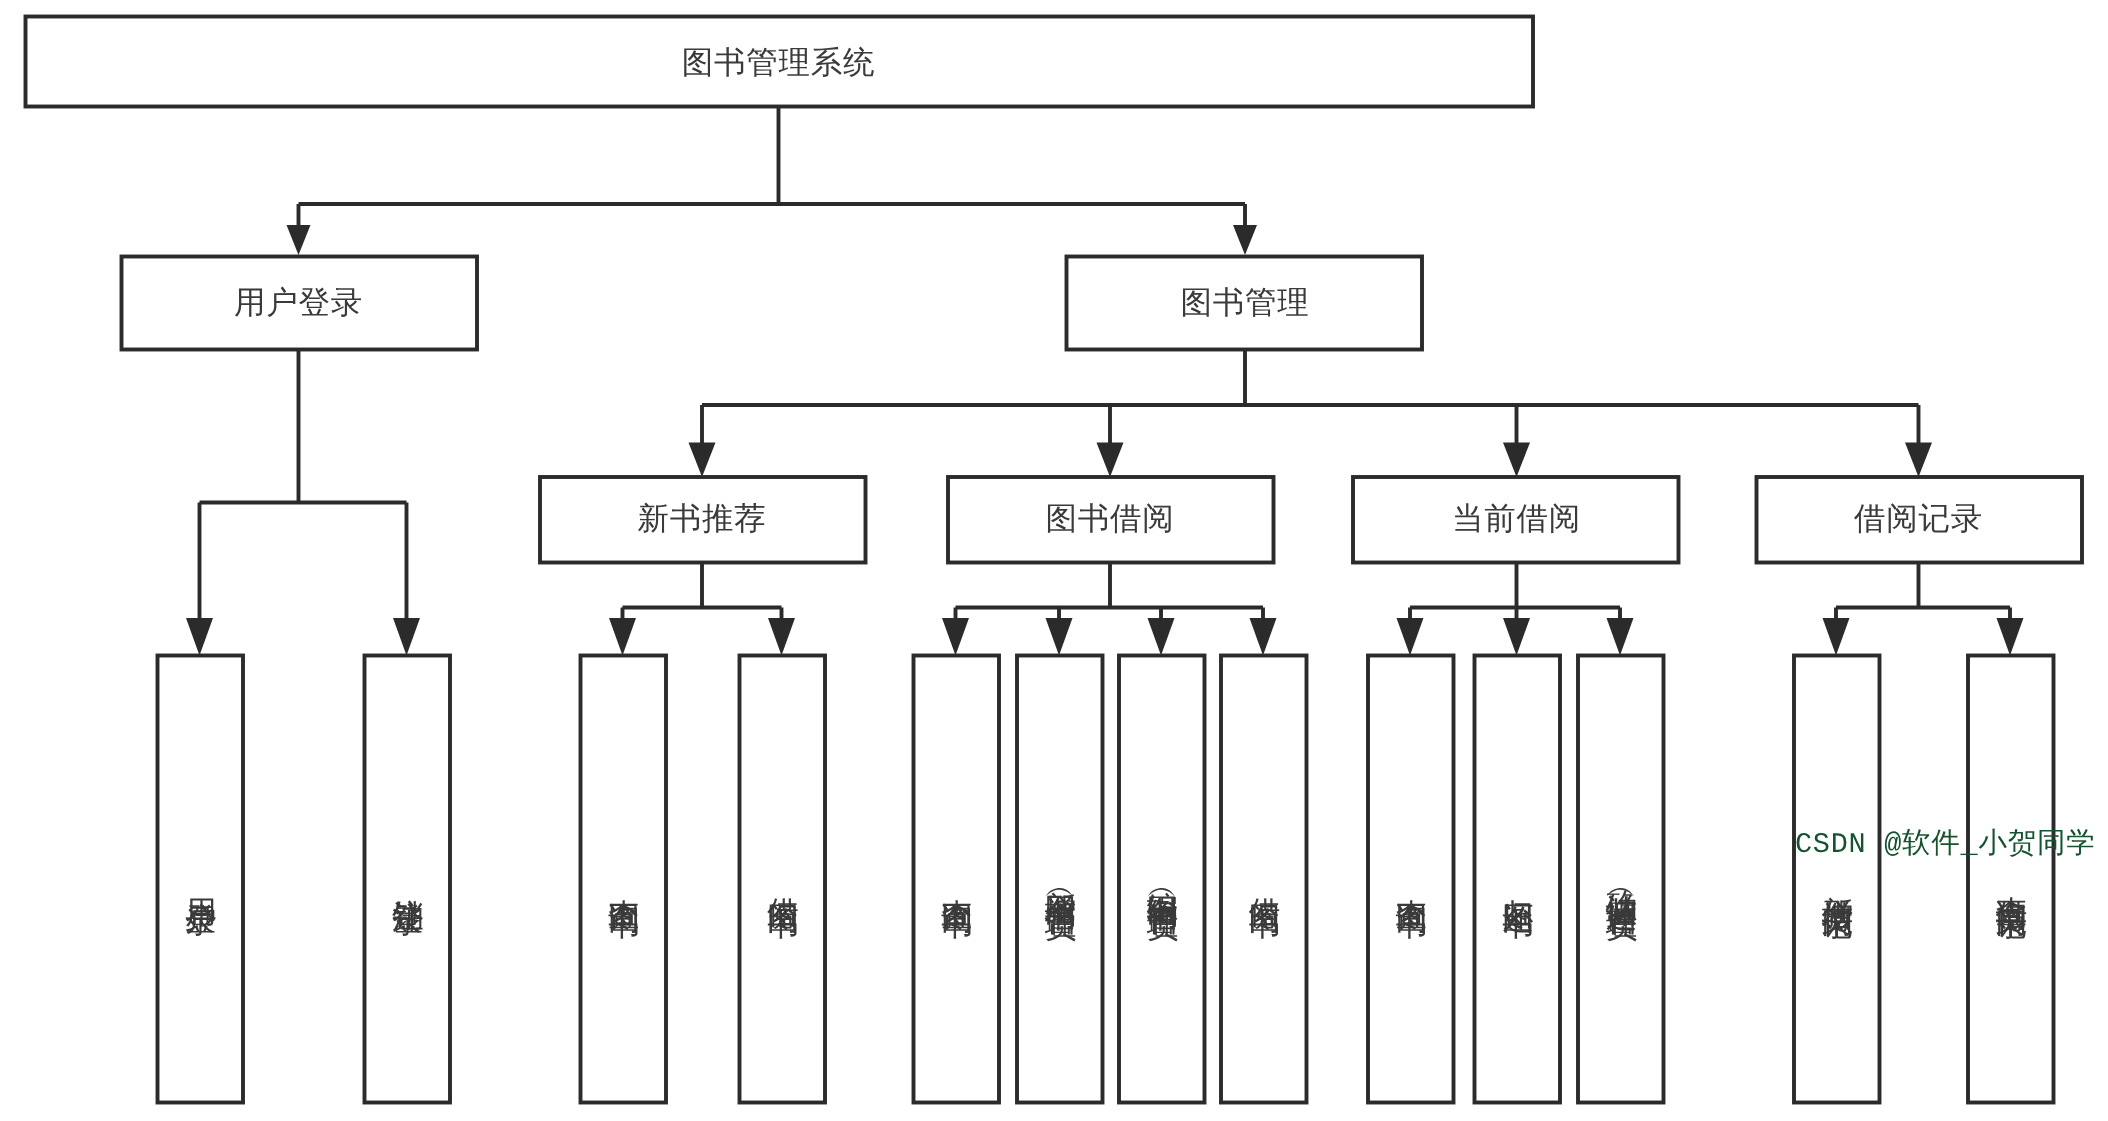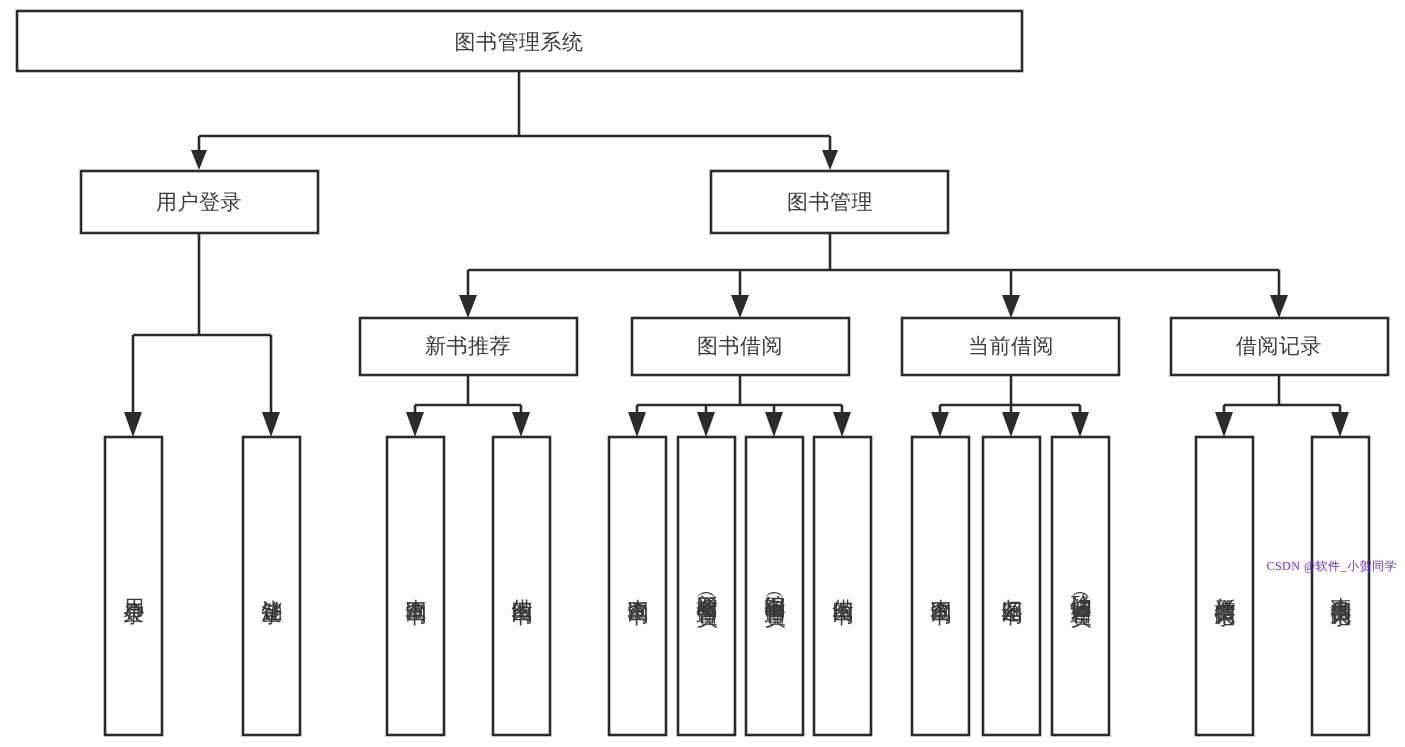--- a/index.html
+++ b/index.html
@@ -64,23 +64,23 @@
     display: flex;
     align-items: center;
     justify-content: center;
     pointer-events: none;
     user-select: none;
   }
   #watermark {
     position: absolute;
     right: 8px;
     bottom: 6px;
-    font-family: Liberation Serif, serif;
-    font-size: 12px;
-    color: #6d28d9;
+    font-family: Liberation Mono, monospace;
+    font-size: 19px;
+    color: #14532d;
     white-space: nowrap;
     letter-spacing: 0.5px;
   }
 </style>
 </head>
 <body>
 
 <div id="diagram-root">
 
   <svg id="flow-svg" viewBox="0 0 1405 747">

